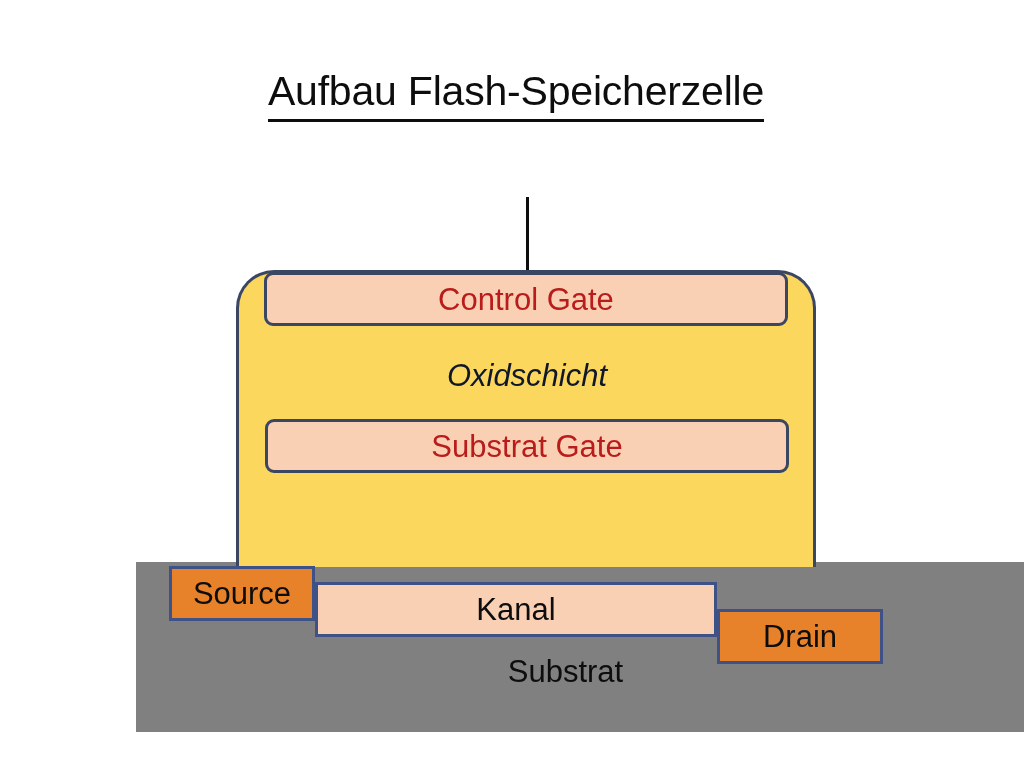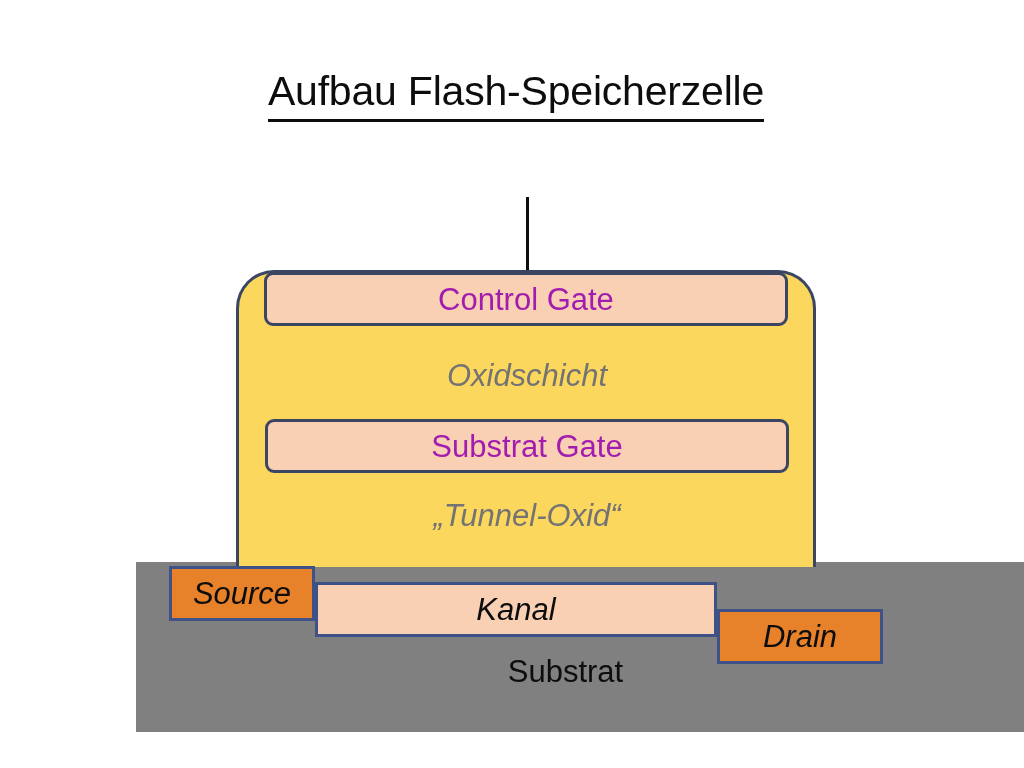--- a/index.html
+++ b/index.html
@@ -91,21 +91,21 @@
   .gate-box {
     position: absolute;
     background: #fad0b4;
     border: 3px solid #3b4663;
     border-radius: 9px;
     box-sizing: border-box;
     display: flex;
     align-items: center;
     justify-content: center;
     font-size: 31px;
-    color: #a21caf;
+    color: #b91c1c;
     line-height: 1;
     text-align: right;
   }
   #control-gate {
     left: 260px;
     top: 272px;
     width: 524px;
     height: 54px;
   }
   #floating-gate {
@@ -114,21 +114,21 @@
     width: 524px;
     height: 54px;
   }
 
   
   .oxide-caption {
     position: absolute;
     text-align: center;
     font-style: italic;
     font-size: 31px;
-    color: #737373;
+    color: #0f172a;
     white-space: nowrap;
     line-height: 1;
   }
   #oxidschicht {
     left: 261px;
     top: 360px;
     width: 524px;
   }
   #tunnel-oxid {
     left: 261px;
@@ -142,21 +142,20 @@
     top: 566px;
     height: 55px;
     border: 3px solid #3f5287;
     box-sizing: border-box;
     display: flex;
     align-items: center;
     justify-content: center;
     font-size: 31px;
     color: #0d0d0d;
     line-height: 1;
-    font-style: italic;
   }
   #source-box {
     left: 165px;
     width: 146px;
     background: #e8822a;
   }
   #kanal-box {
     left: 311px;
     width: 402px;
     background: #fad0b4;
@@ -189,21 +188,20 @@
   <div class="gate-box" id="control-gate">
     <span>Control Gate</span>
   </div>
 
   <div class="oxide-caption" id="oxidschicht">Oxidschicht</div>
 
   <div class="gate-box" id="floating-gate">
     <span>Substrat Gate</span>
   </div>
 
-  <div class="oxide-caption" id="tunnel-oxid">„Tunnel-Oxid“</div>
 
   <div class="terminal" id="source-box">
     <span>Source</span>
   </div>
   <div class="terminal" id="kanal-box">
     <span>Kanal</span>
   </div>
   <div class="terminal" id="drain-box">
     <span>Drain</span>
   </div>

